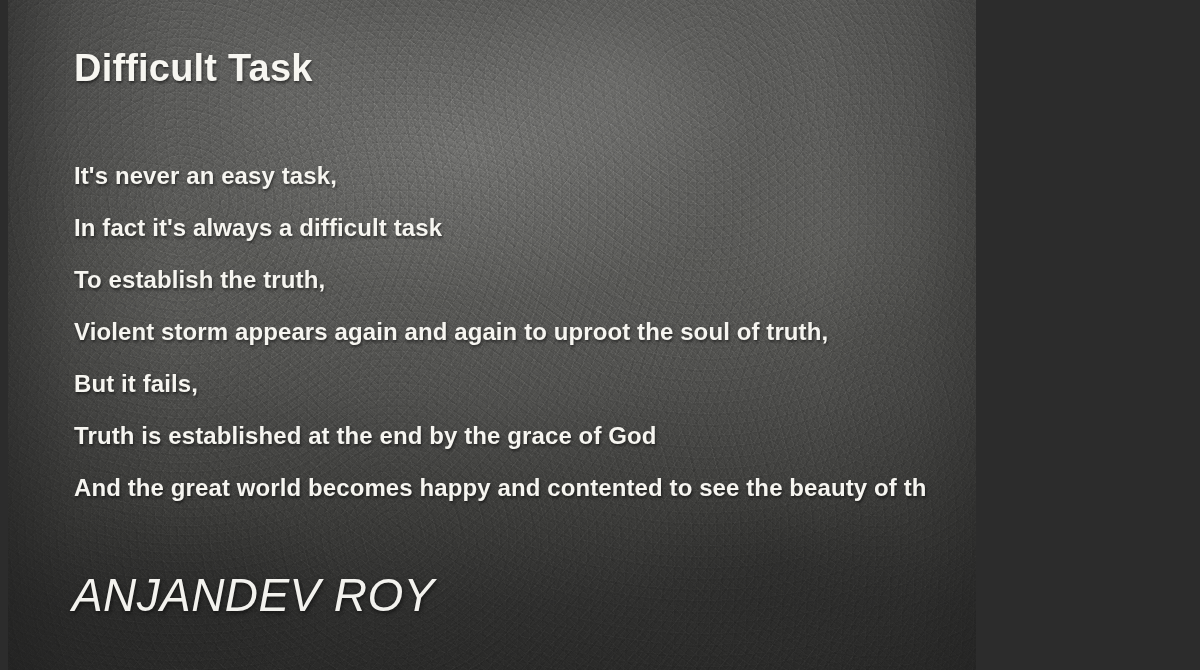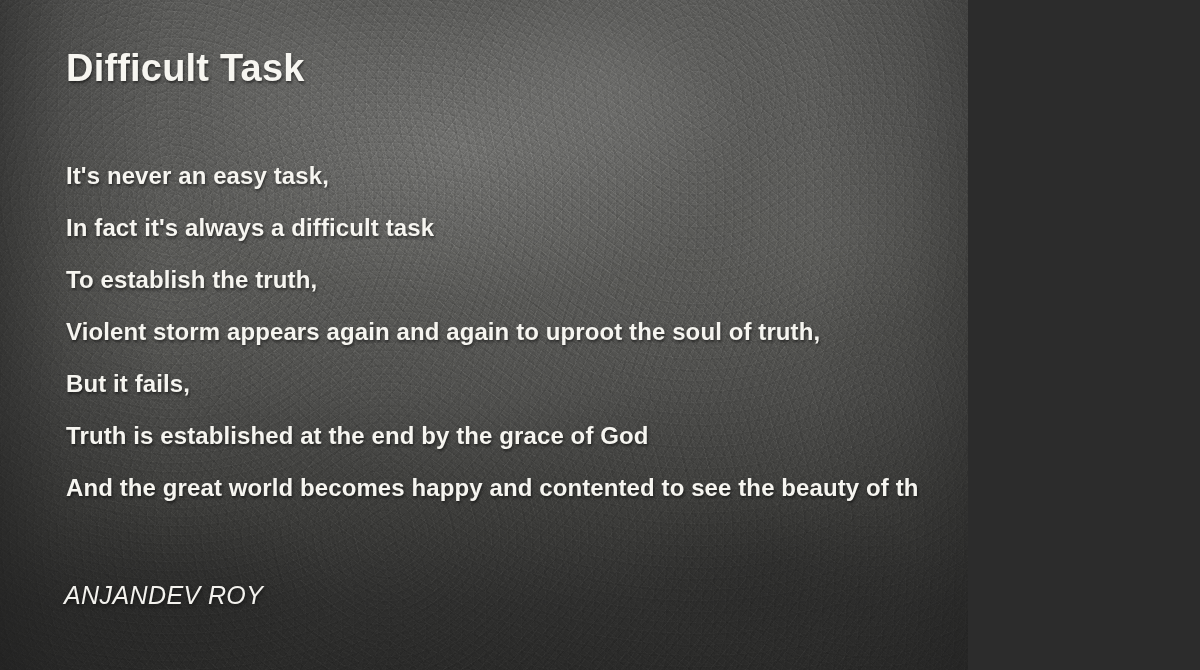--- a/index.html
+++ b/index.html
@@ -12,20 +12,21 @@
     font-family: "Liberation Sans", sans-serif;
   }
 
   #poem-card {
     position: relative;
     width: 968px;
     height: 670px;
     overflow: hidden;
     background-color: #4d7c0f;
     box-sizing: border-box;
+    margin-left: 8px;
   }
 
   
   .bg-layer {
     position: absolute;
     inset: 0;
     pointer-events: none;
   }
 
   
@@ -159,21 +160,21 @@
     white-space: nowrap;
     letter-spacing: 0.1px;
     text-shadow: 1px 2px 3px rgba(0,0,0,0.55);
   }
 
   #poem-author {
     position: absolute;
     left: 64px;
     top: 572px;
     margin: 0;
-    font-size: 25px;
+    font-size: 46px;
     font-weight: normal;
     font-style: italic;
     line-height: 46px;
     color: #f3f2ee;
     white-space: nowrap;
     letter-spacing: 0.4px;
     text-shadow: 1px 2px 4px rgba(0,0,0,0.6);
   }
 </style>
 </head>

